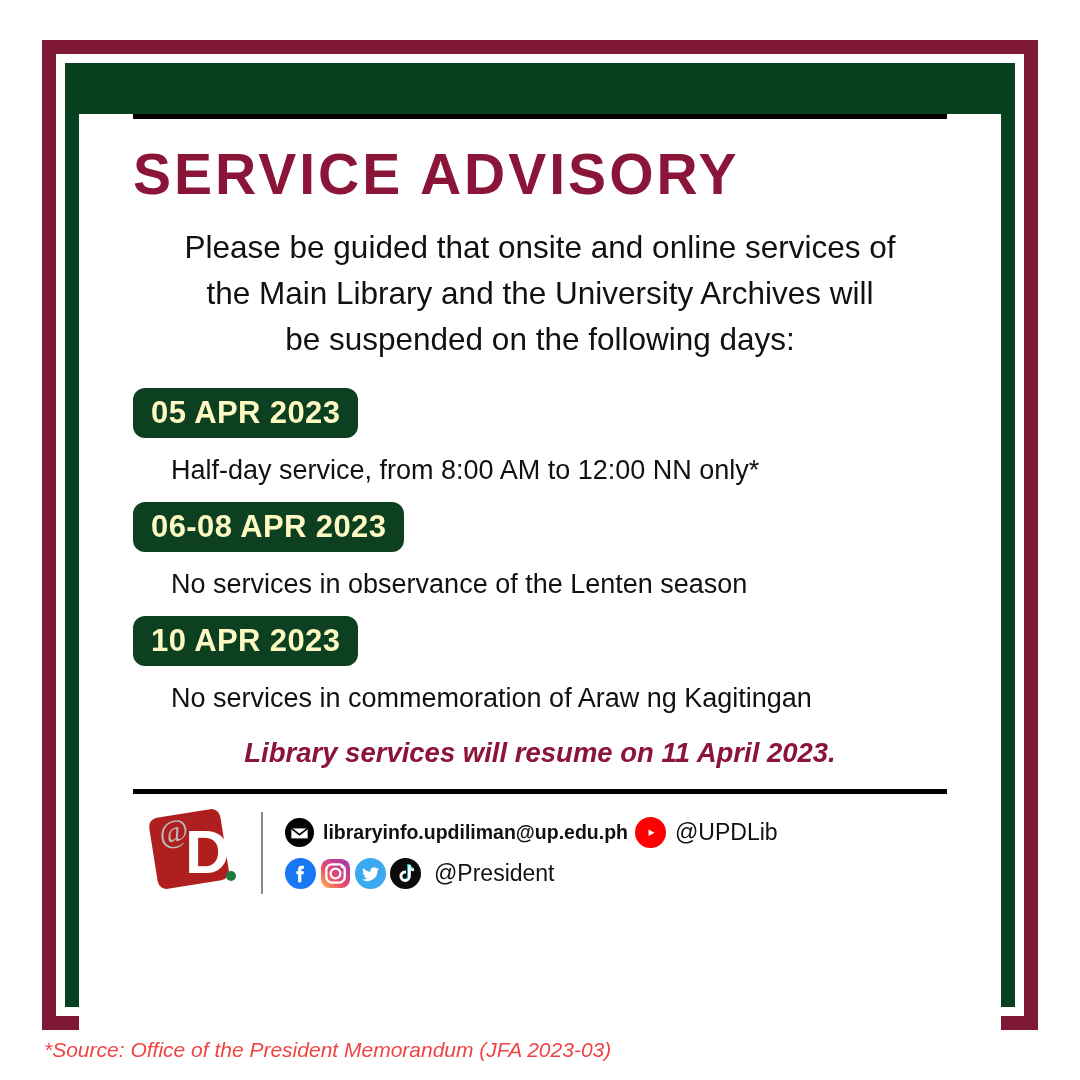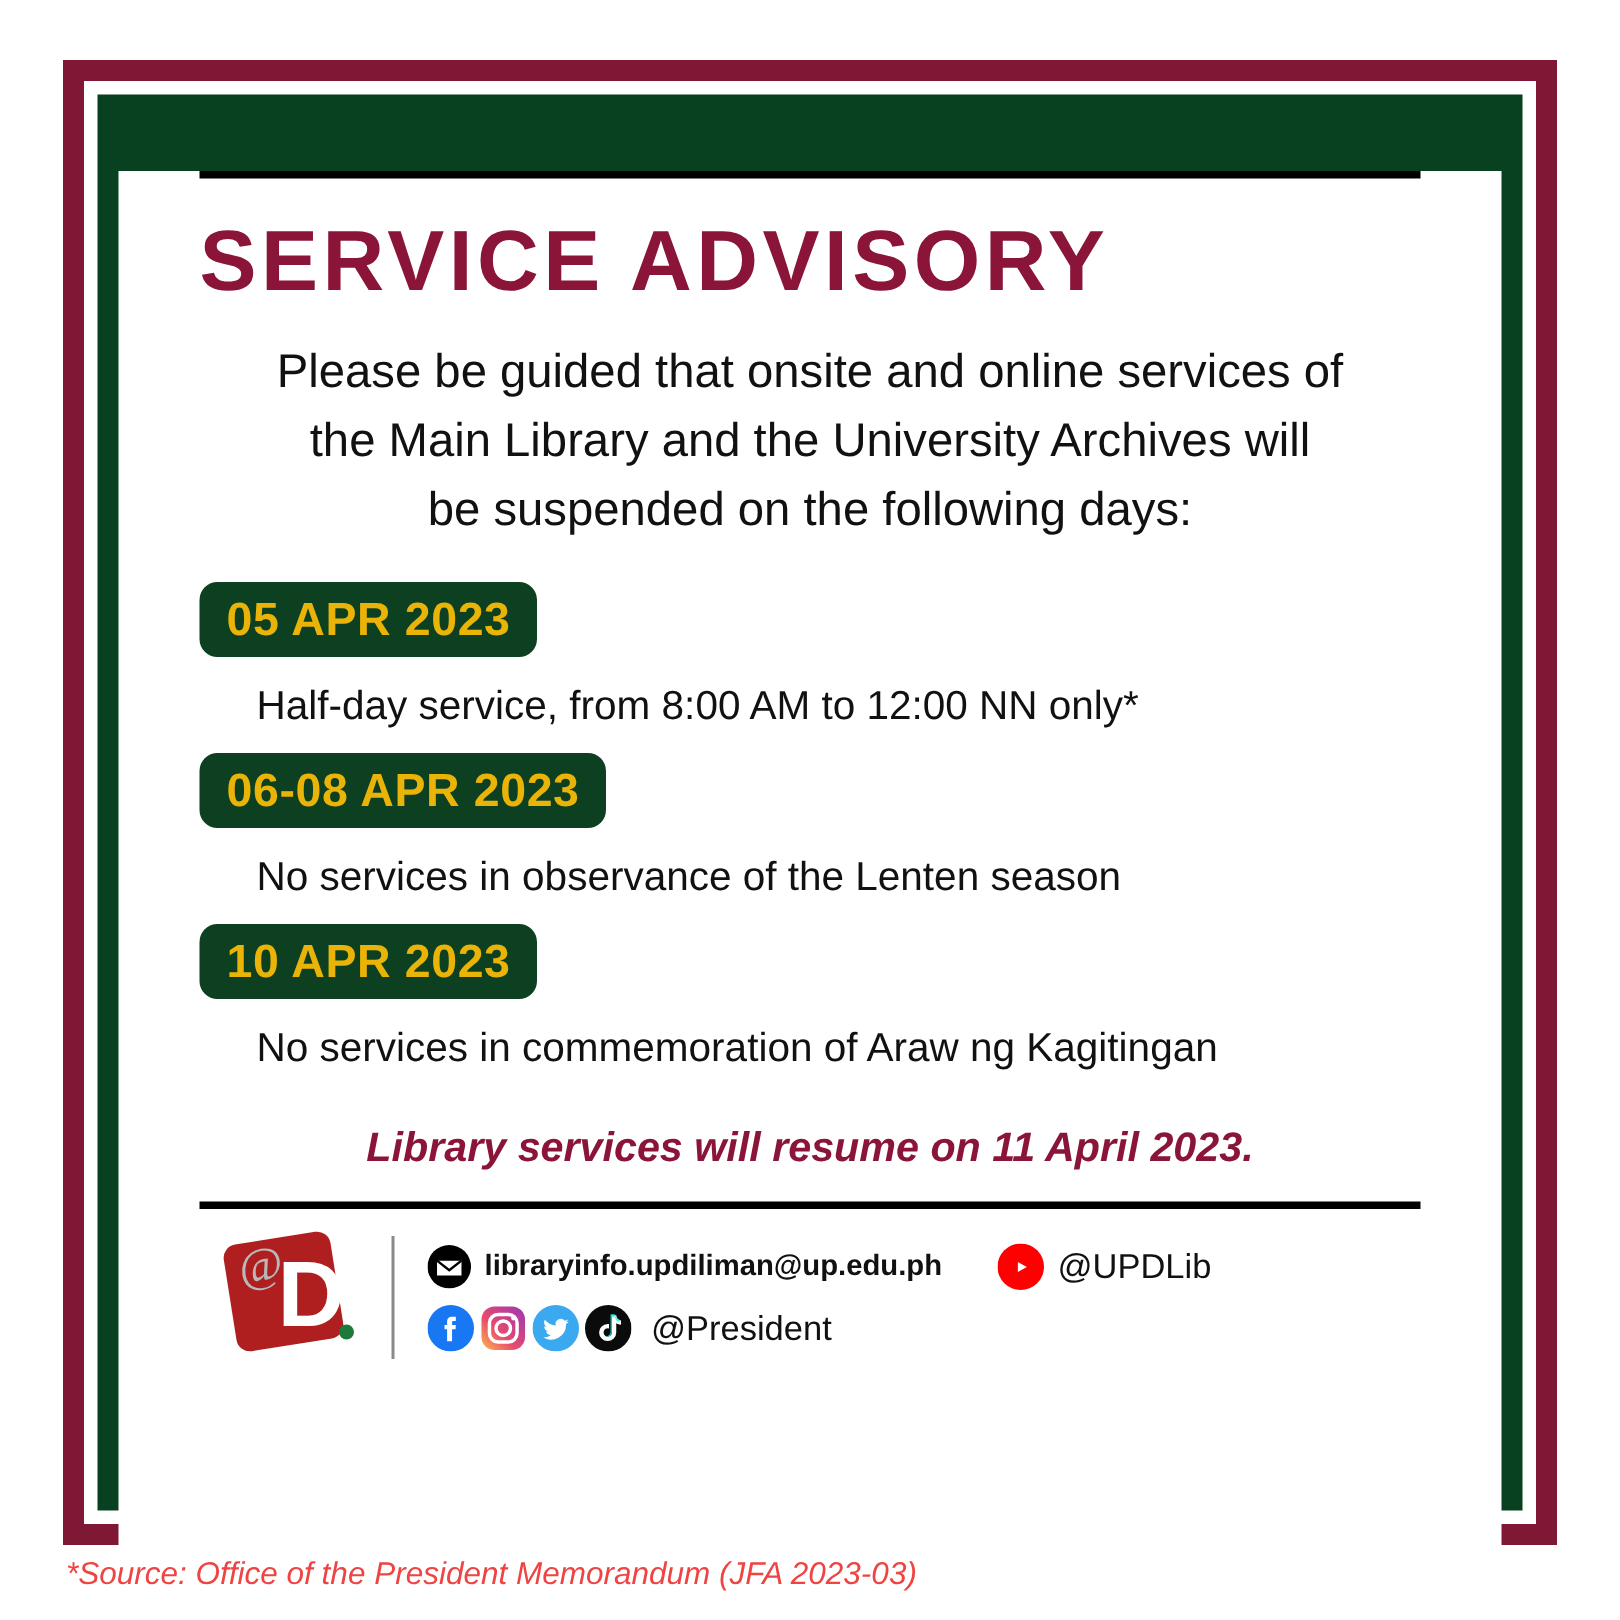--- a/index.html
+++ b/index.html
@@ -77,41 +77,41 @@
     line-height: 1.46;
     margin: 20px 6px 0 6px;
   }
 
   
   .schedule { margin-top: 25px; }
   .sched-row { margin-bottom: 6px; }
   .badge {
     display: inline-block;
     background: #0C4021;
-    color: #eab308;
+    color: #fef9c3;
     font-size: 31px;
     font-weight: bold;
     letter-spacing: 0.4px;
     border-radius: 12px;
     padding: 9px 18px 10px 18px;
     line-height: 1.0;
     text-align: center;
   }
   .sched-desc {
     font-size: 27px;
     color: #111111;
     margin-top: 17px;
     margin-bottom: 16px;
     padding-left: 38px;
   }
 
   
   .resume-block {
     text-align: center;
-    margin-top: 32px;
+    margin-top: 20px;
   }
   .resume-line1 {
     color: #8B1538;
     font-size: 27.5px;
     font-weight: bold;
     font-style: italic;
     line-height: 1.35;
   }
   .resume-line2 {
     color: #111111;
@@ -177,21 +177,20 @@
   .divider {
     width: 2px;
     height: 82px;
     background: #8A8A8A;
     margin: 0 22px 0 18px;
     flex: 0 0 auto;
   }
   .contact-cols {
     display: flex;
     flex: 1 1 auto;
-    gap: 30px;
   }
   .col-a { width: 350px; }
   .col-b { width: 260px; }
   .contact-row {
     display: flex;
     align-items: center;
     height: 41px;
   }
   .contact-text {
     font-size: 19.5px;

